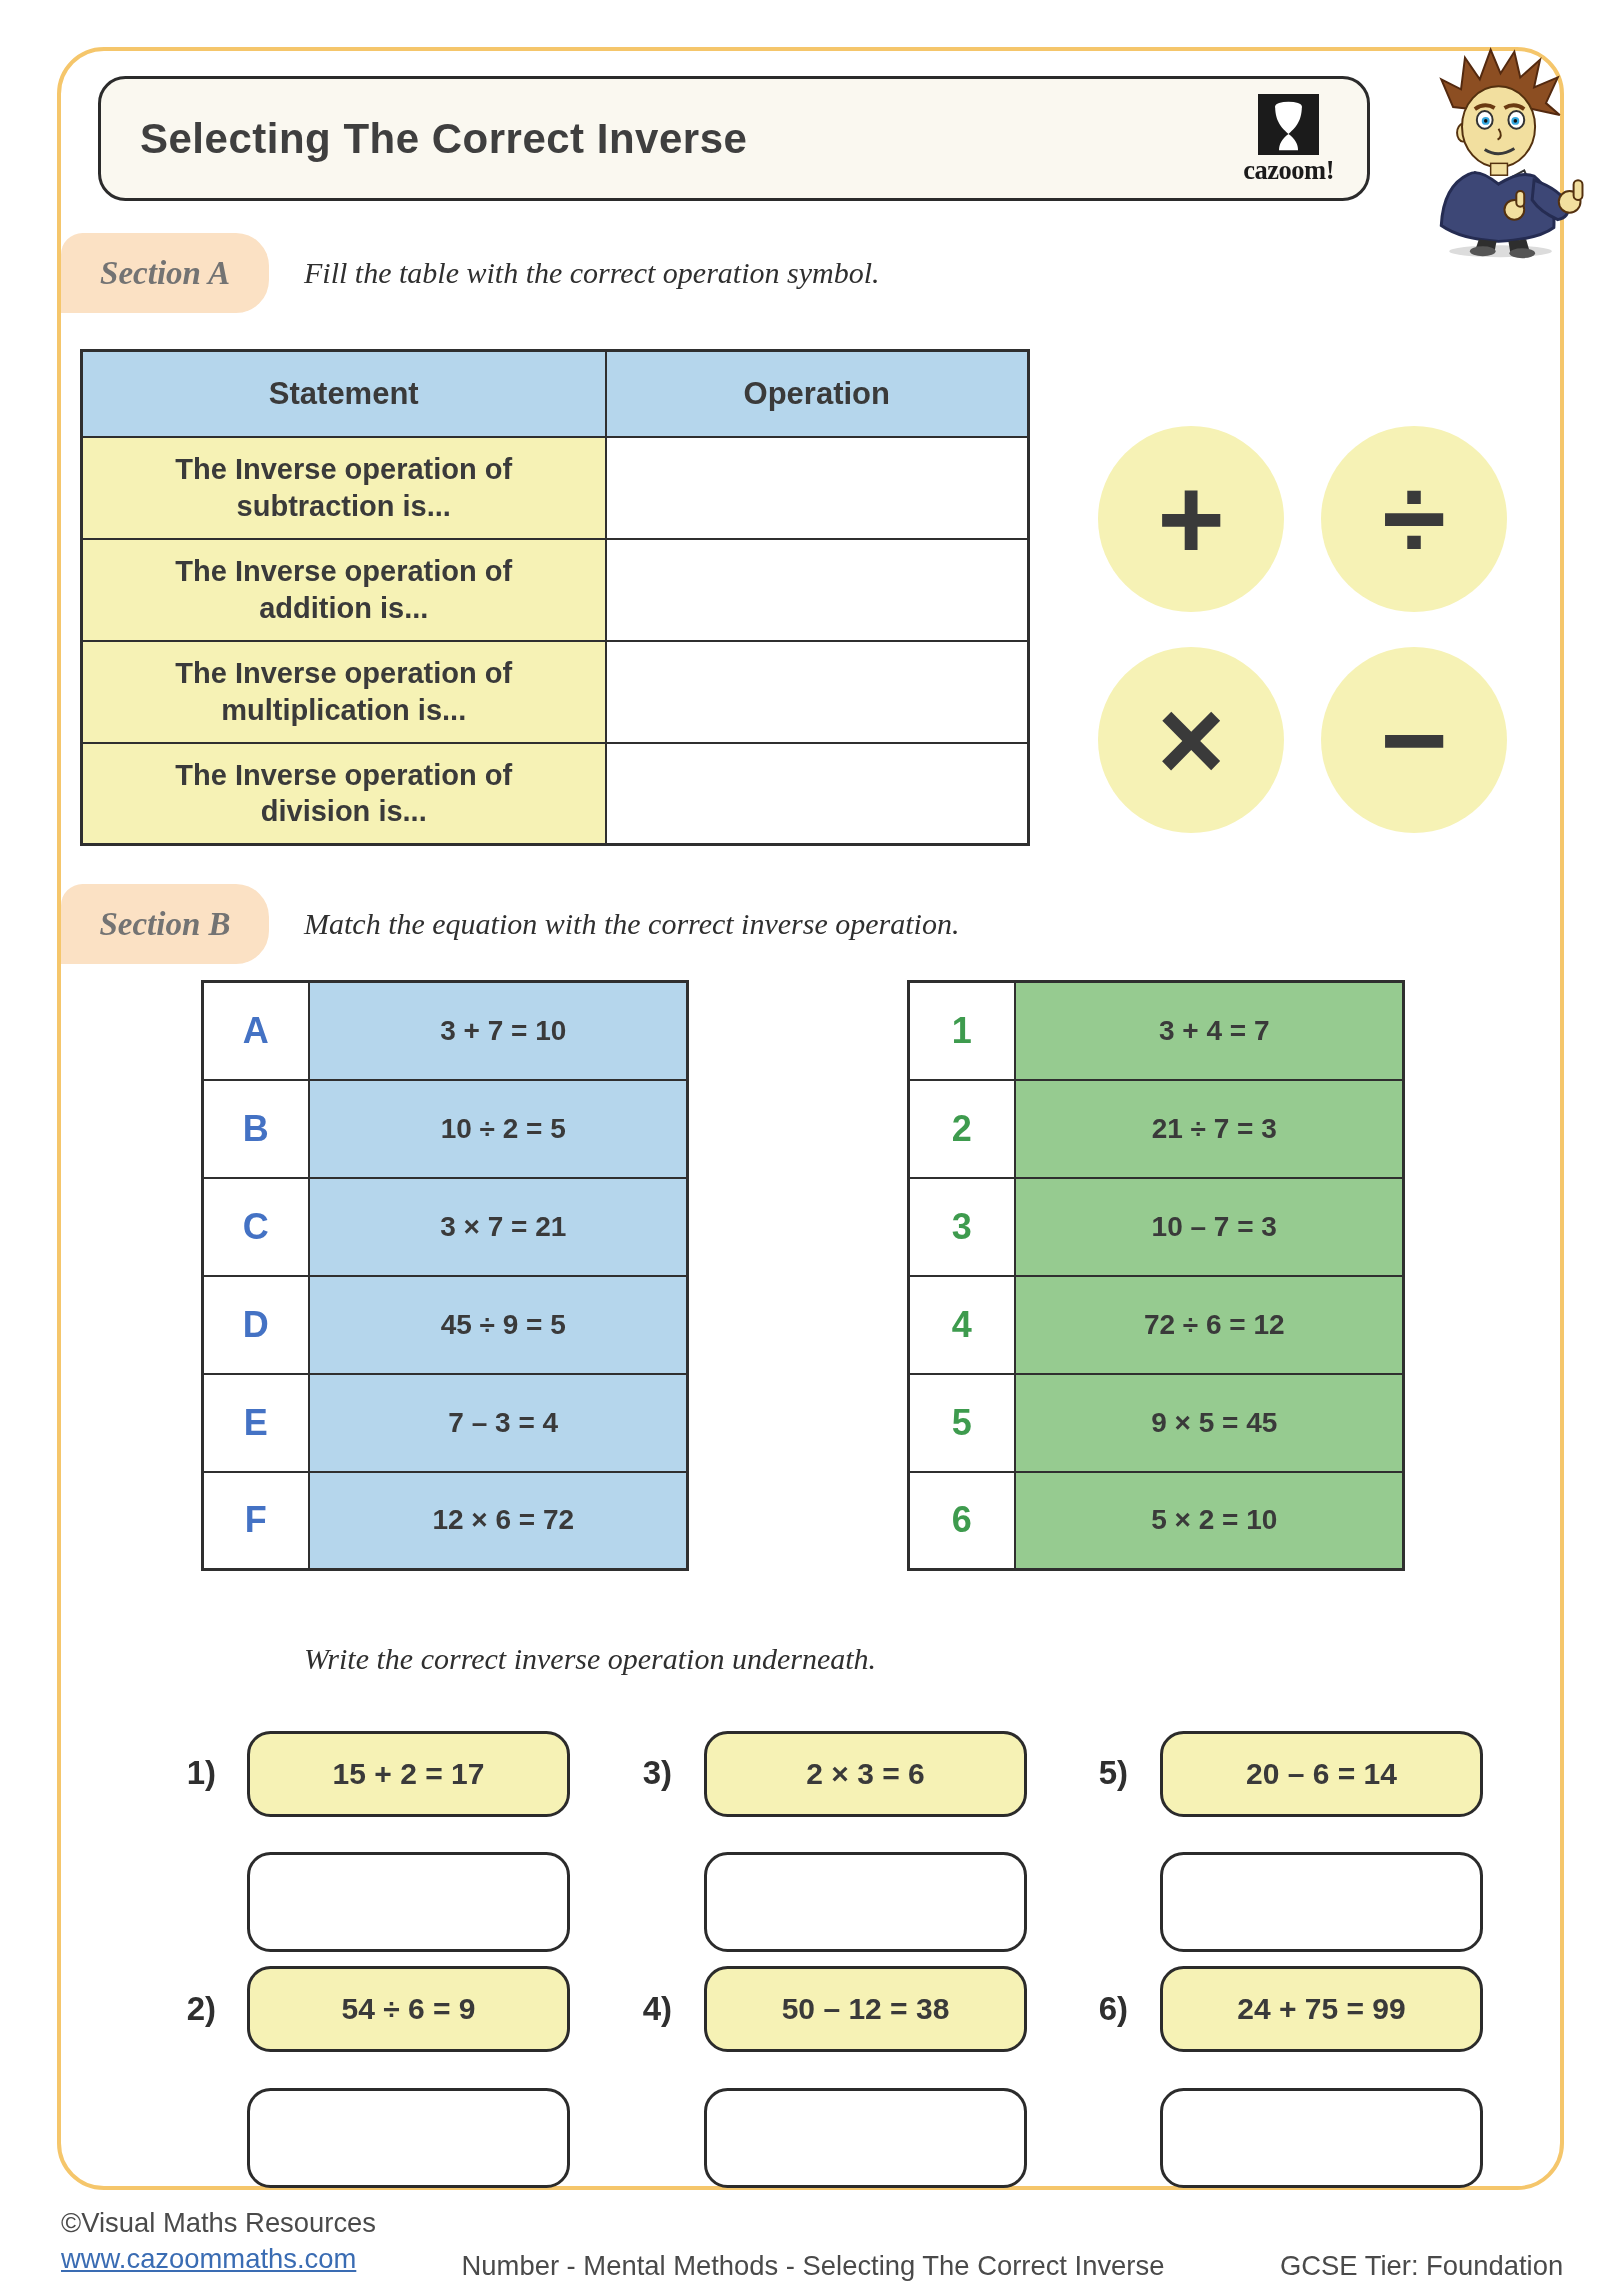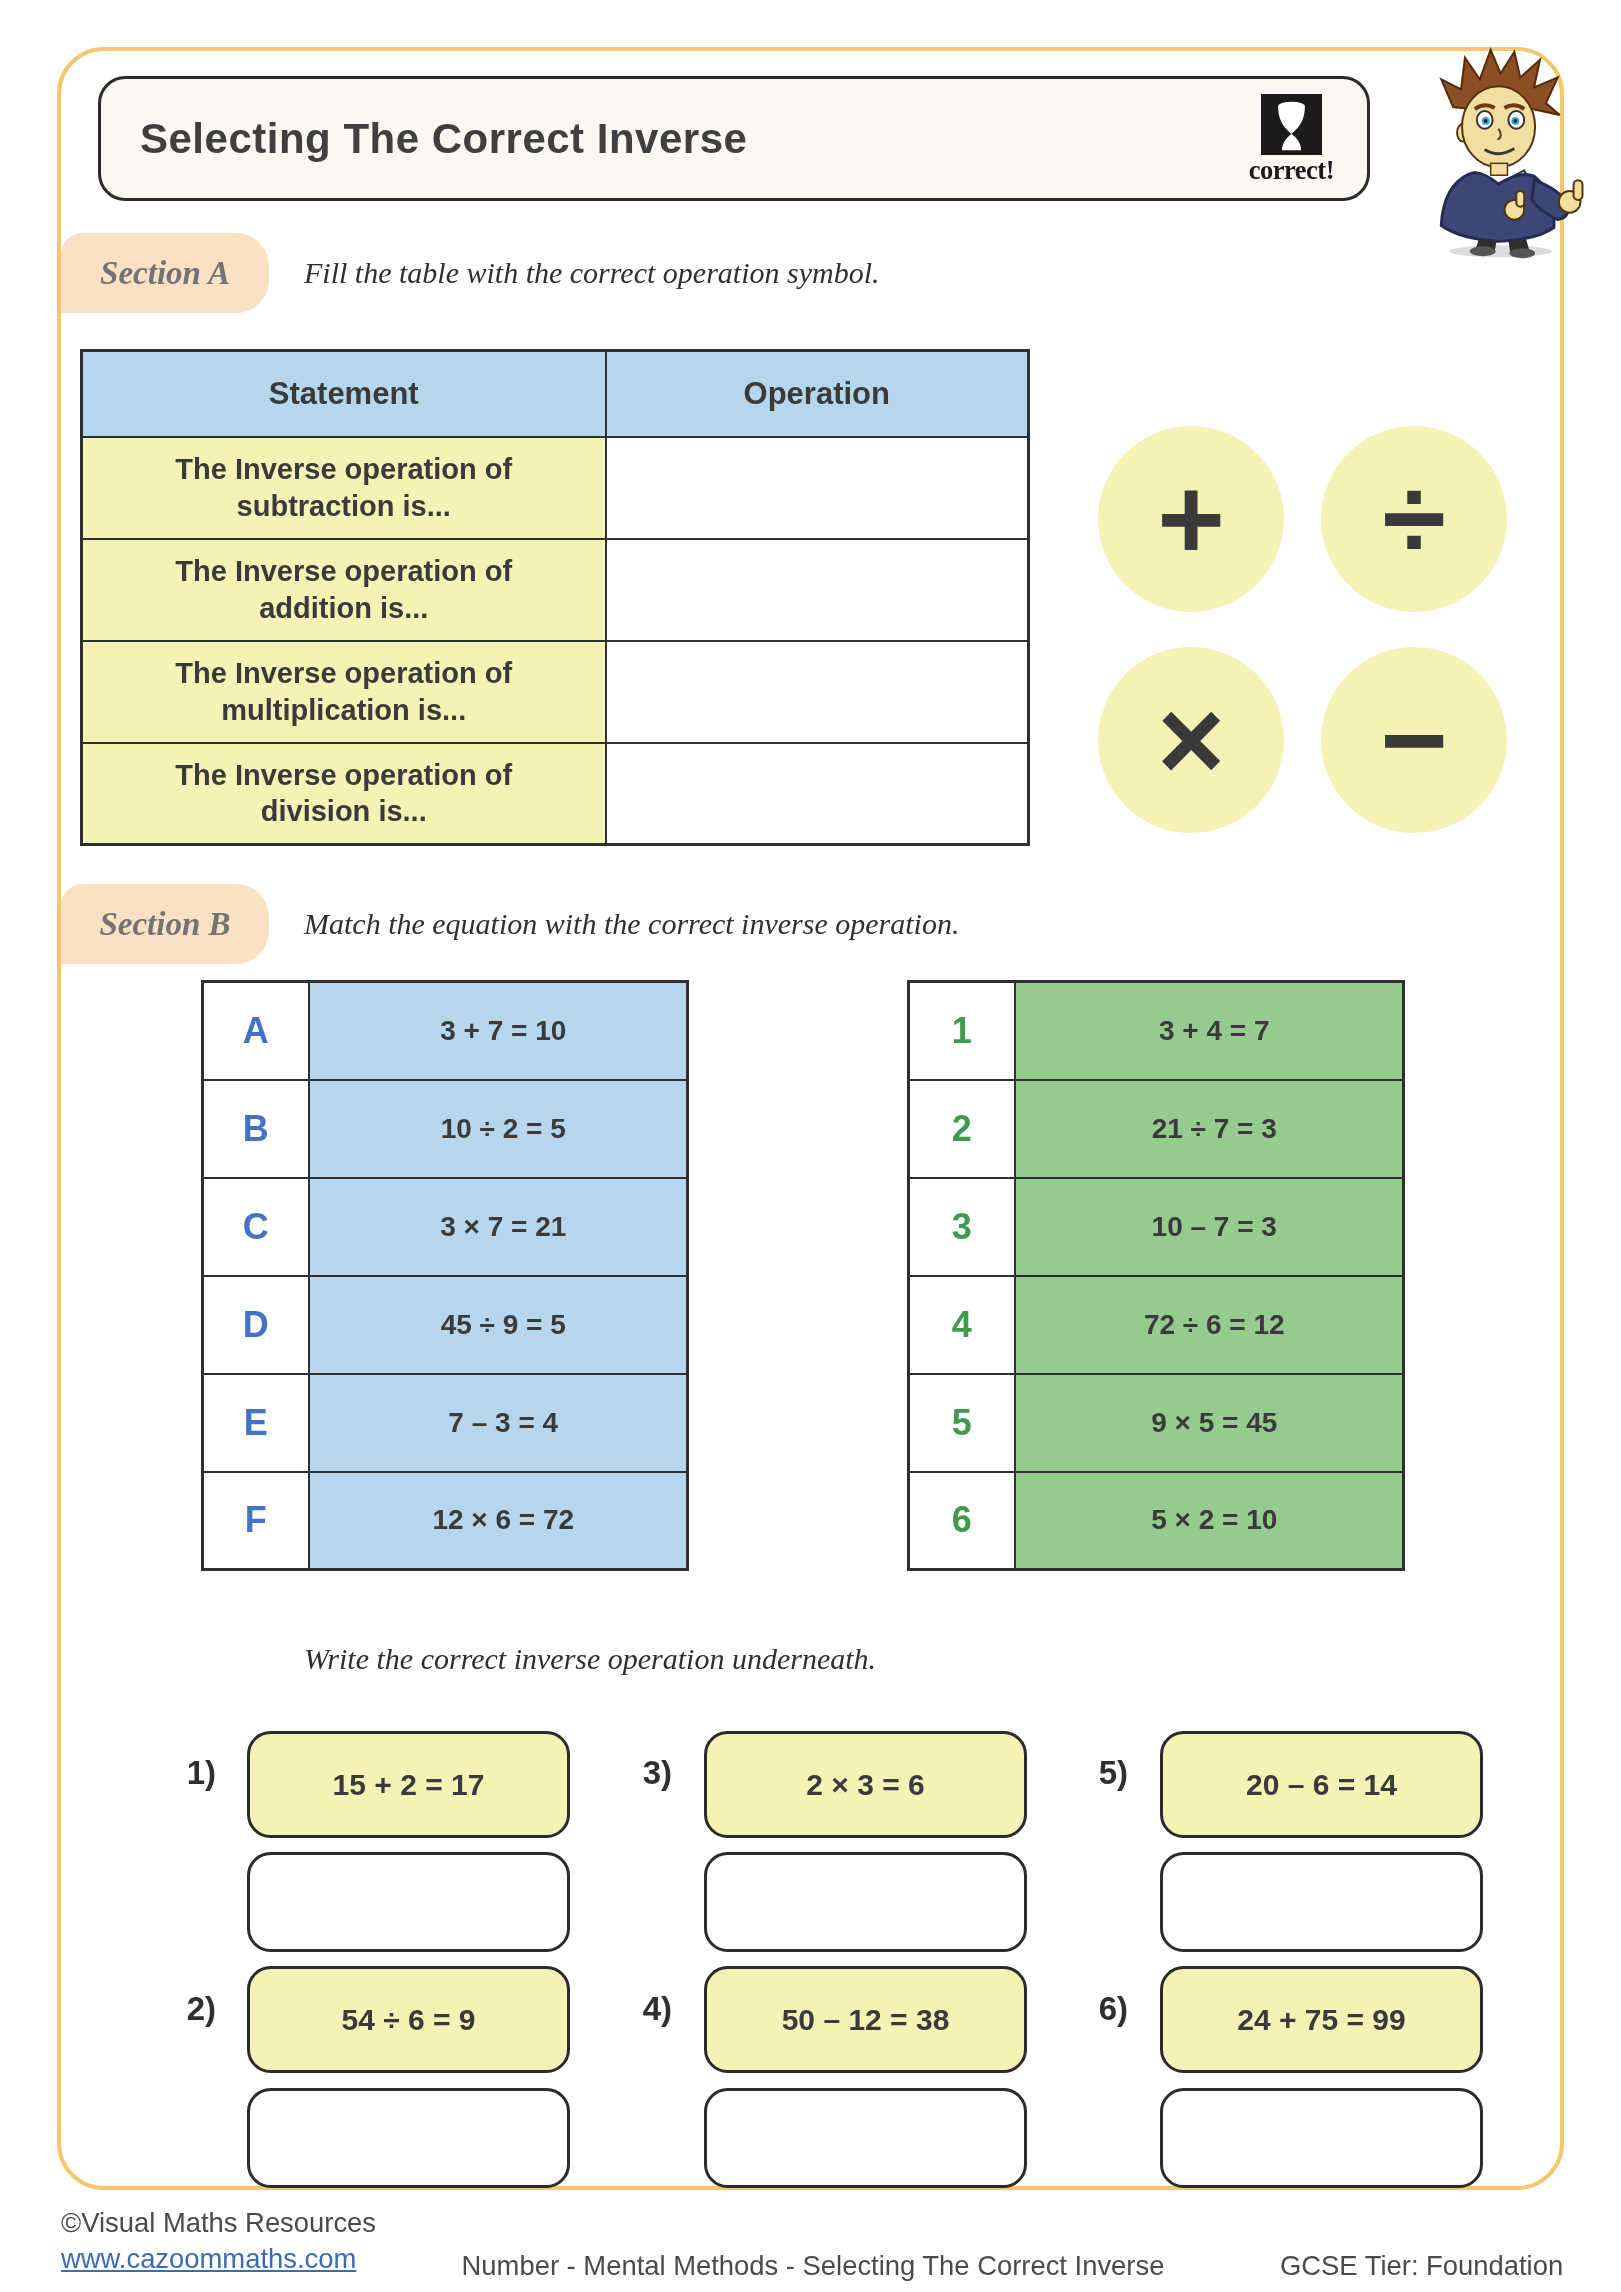--- a/index.html
+++ b/index.html
@@ -39,21 +39,21 @@
   .tableB td.key{width:106px;background:#fff;font-weight:bold;font-size:36px;}
   .tableB td.eq{font-weight:bold;font-size:28px;color:#3A3A3A;padding-left:12px;}
   .tableB.left{left:201px;} .tableB.left td.eq{width:379px;background:#B5D6EC;}
   .tableB.left td.key{color:#4472C4;}
   .tableB.right{left:907px;} .tableB.right td.eq{width:389px;background:#96CB90;}
   .tableB.right td.key{color:#3E9B4E;}
   
   .c-label{position:absolute;width:71px;text-align:right;font-size:33px;font-weight:600;color:#2F2F2F;}
   .c-box{position:absolute;width:323px;box-sizing:border-box;border:3.9px solid #2B2B2B;border-radius:23.5px;
         display:flex;align-items:center;justify-content:center;}
-  .c-yellow{height:107px;background:#F6F2B5;font-weight:bold;font-size:30px;color:#3A3A3A;}
+  .c-yellow{height:86px;background:#F6F2B5;font-weight:bold;font-size:30px;color:#3A3A3A;}
   .c-empty{height:100px;background:#fff;}
   
   .foot{position:absolute;font-size:27.4px;color:#4A4A4A;}
   .foot-link{color:#3A6CB3;text-decoration:underline;cursor:pointer;}
   .foot-center{left:421px;top:2250px;width:784px;text-align:center;}
   .foot-right{left:1267px;top:2250px;margin-left:13px;}
 </style>
 </head>
 <body>
 
@@ -62,21 +62,21 @@
 
   <div class="title-box">
     <div class="title-text">Selecting The Correct Inverse</div>
     <div class="logo">
       <svg class="logo-mark" viewBox="0 0 64 64">
         <rect width="64" height="64" fill="#1B1B1B"></rect>
         <ellipse cx="32" cy="13" rx="14" ry="5" fill="#fff"></ellipse>
         <path d="M18,13 C18,30 26,36 32,42 C38,36 46,30 46,13 Z" fill="#fff"></path>
         <path d="M32,42 C25,47 22,53 22,59 L42,59 C42,53 39,47 32,42 Z" fill="#fff"></path>
       </svg>
-      <div class="logo-text">correct!</div>
+      <div class="logo-text">cazoom!</div>
     </div>
   </div>
 
   <svg class="mascot" viewBox="0 0 240 215">
     <ellipse cx="118" cy="208" rx="52" ry="6" fill="#DCDCDC"></ellipse>
     <path d="M70,62 L58,34 L78,44 L82,12 L97,34 L108,4 L118,28 L132,6 L138,32 L158,14 L152,42 L176,32 L164,58 L178,70 L150,64 L88,64 Z" fill="#8C4E22" stroke="#53290F" stroke-width="2"></path>
     <ellipse cx="80" cy="88" rx="6" ry="9" fill="#F2DF9F" stroke="#54310F" stroke-width="2"></ellipse>
     <ellipse cx="116" cy="82" rx="37" ry="41" fill="#F2DF9F" stroke="#54310F" stroke-width="2"></ellipse>
     <path d="M92,64 Q102,57 112,63" stroke="#6B3A12" stroke-width="4" fill="none"></path>
     <path d="M122,63 Q132,57 142,64" stroke="#6B3A12" stroke-width="4" fill="none"></path>

